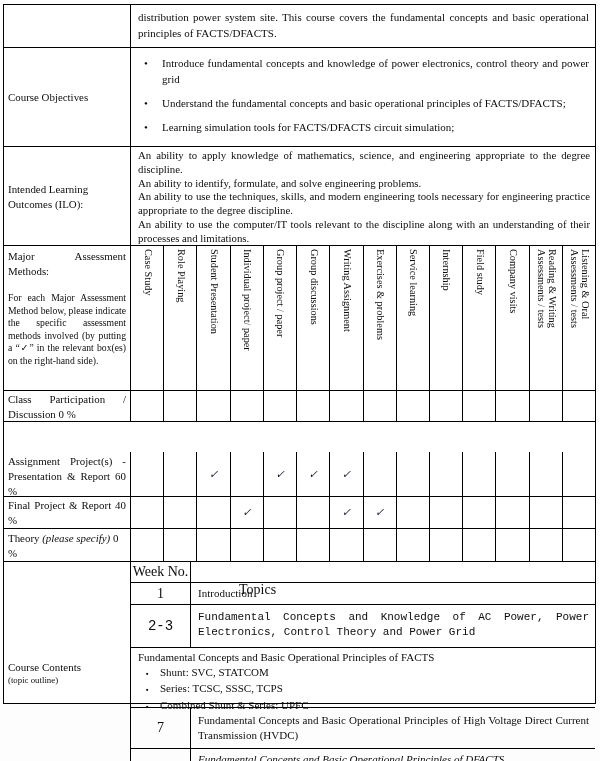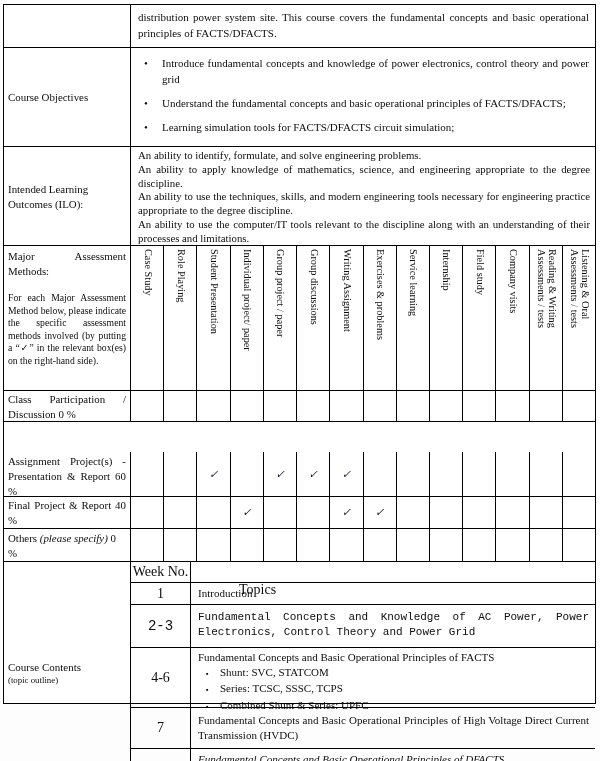--- a/index.html
+++ b/index.html
@@ -102,22 +102,22 @@
         <div class="b-item">
           <span class="b-dot">•</span>
           <span class="b-txt">Learning simulation tools for FACTS/DFACTS circuit simulation;</span>
         </div>
       </div>
     </div>
 
     <div class="row rC">
       <div class="lbl" style="display:flex;align-items:center;">Intended Learning Outcomes (ILO):</div>
       <div class="content ilo-content">
+        <p>An ability to apply knowledge of mathematics, science, and engineering appropriate to the degree discipline.</p>
         <p>An ability to identify, formulate, and solve engineering problems.</p>
-        <p>An ability to apply knowledge of mathematics, science, and engineering appropriate to the degree discipline.</p>
         <p>An ability to use the techniques, skills, and modern engineering tools necessary for engineering practice appropriate to the degree discipline.</p>
         <p>An ability to use the computer/IT tools relevant to the discipline along with an understanding of their processes and limitations.</p>
       </div>
     </div>
 
     <div class="row rD">
       <div class="lbl">
         <p class="as-title">Major Assessment Methods:</p>
         <p class="as-instr">For each Major Assessment Method below, please indicate the specific assessment methods involved (by putting a “✓” in the relevant box(es) on the right-hand side).</p>
       </div>
@@ -213,21 +213,21 @@
       <div class="ck">✓</div>
       <div class="ck"></div>
       <div class="ck"></div>
       <div class="ck"></div>
       <div class="ck"></div>
       <div class="ck"></div>
       <div class="ck"></div>
     </div>
 
     <div class="row rH">
-      <div class="lbl" style="padding-top:2px;"><span>Others </span><i>(please specify)</i><span> 0 %</span></div>
+      <div class="lbl" style="padding-top:2px;"><span>Theory </span><i>(please specify)</i><span> 0 %</span></div>
       <div class="ck"></div>
       <div class="ck"></div>
       <div class="ck"></div>
       <div class="ck"></div>
       <div class="ck"></div>
       <div class="ck"></div>
       <div class="ck"></div>
       <div class="ck"></div>
       <div class="ck"></div>
       <div class="ck"></div>
@@ -249,21 +249,20 @@
         </div>
         <div class="c-row" style="height:22px;">
           <div class="c-week">1</div>
           <div class="c-topic" style="display:flex;align-items:center;padding-top:0;">Introduction</div>
         </div>
         <div class="c-row" style="height:43px;font-family:Liberation Mono, monospace;">
           <div class="c-week">2-3</div>
           <div class="c-topic" style="padding-top:5px;">Fundamental Concepts and Knowledge of AC Power, Power Electronics, Control Theory and Power Grid</div>
         </div>
         <div class="c-row" style="height:60px;">
-          <div class="c-week">4-6</div>
           <div class="c-topic">
             <div>Fundamental Concepts and Basic Operational Principles of FACTS</div>
             <div class="sq-item">
                 <span class="sq">▪</span>
                 <span>Shunt: SVC, STATCOM</span>
               </div>
             <div class="sq-item">
                 <span class="sq">▪</span>
                 <span>Series: TCSC, SSSC, TCPS</span>
               </div>

